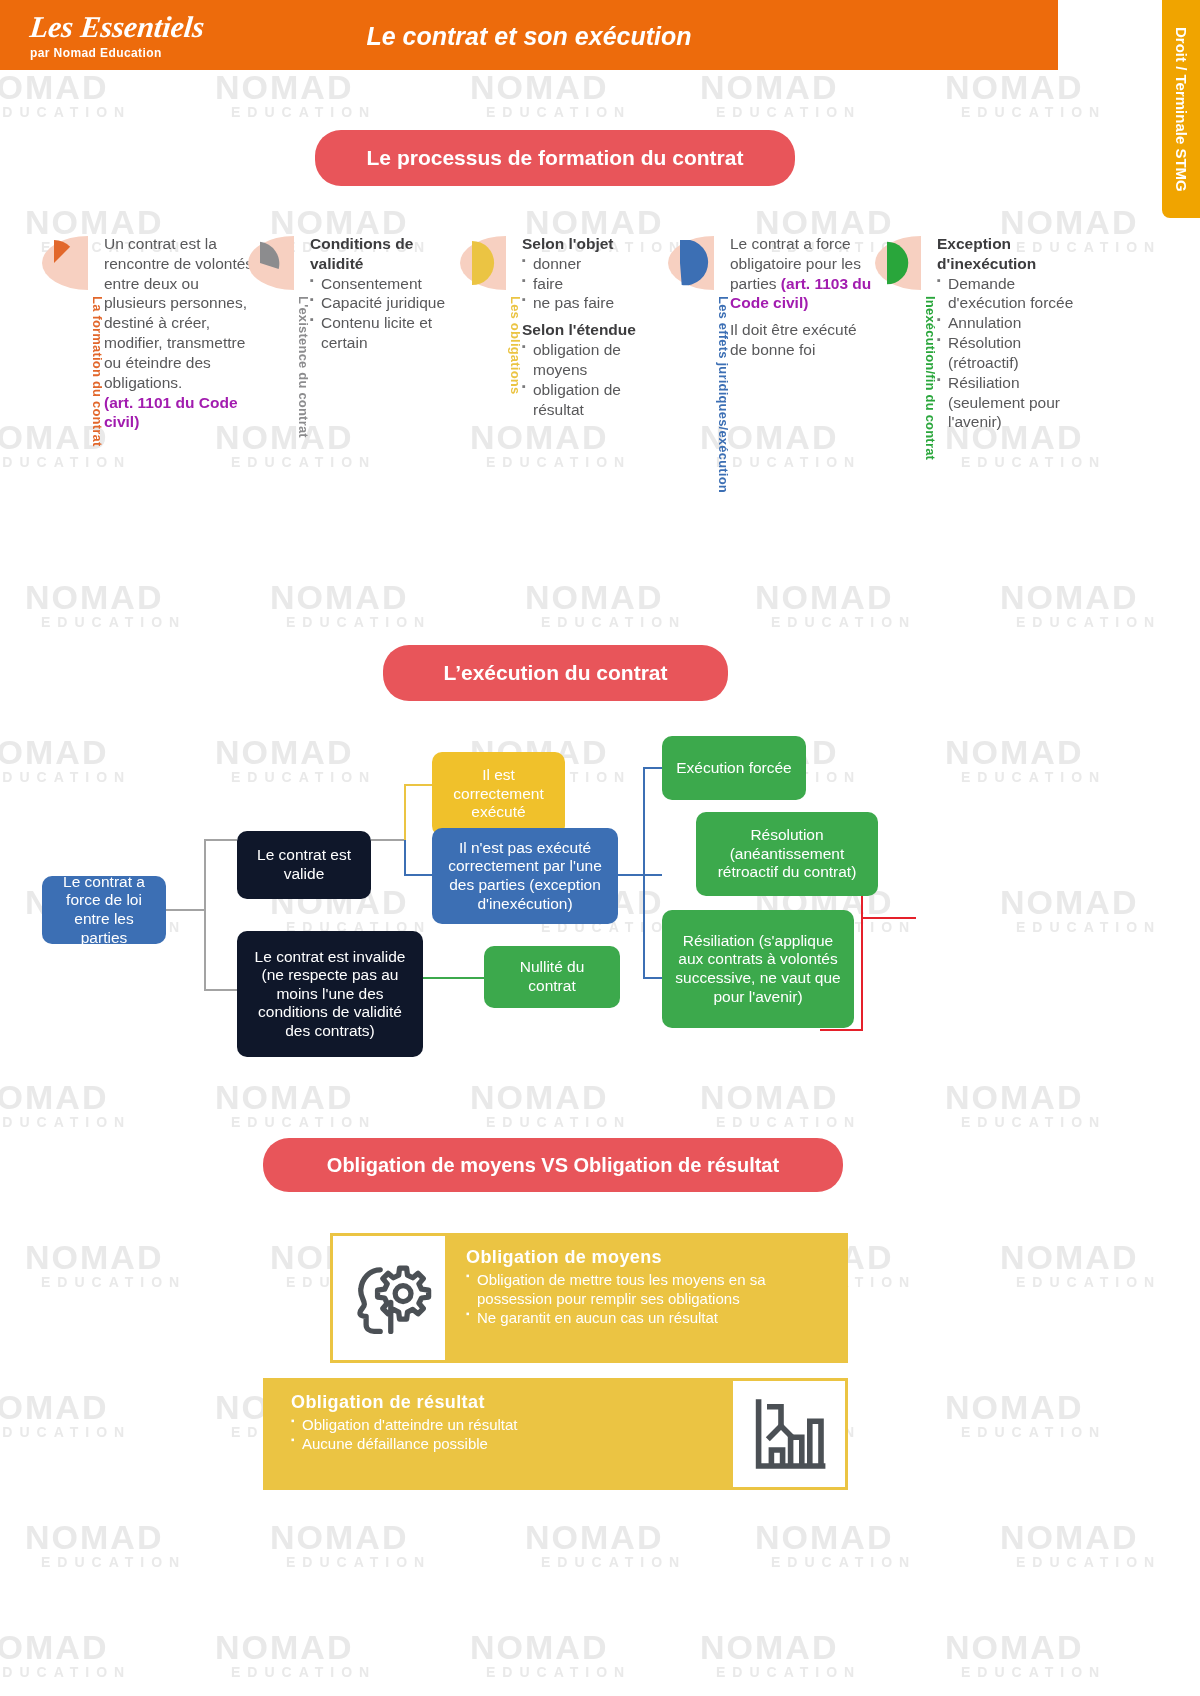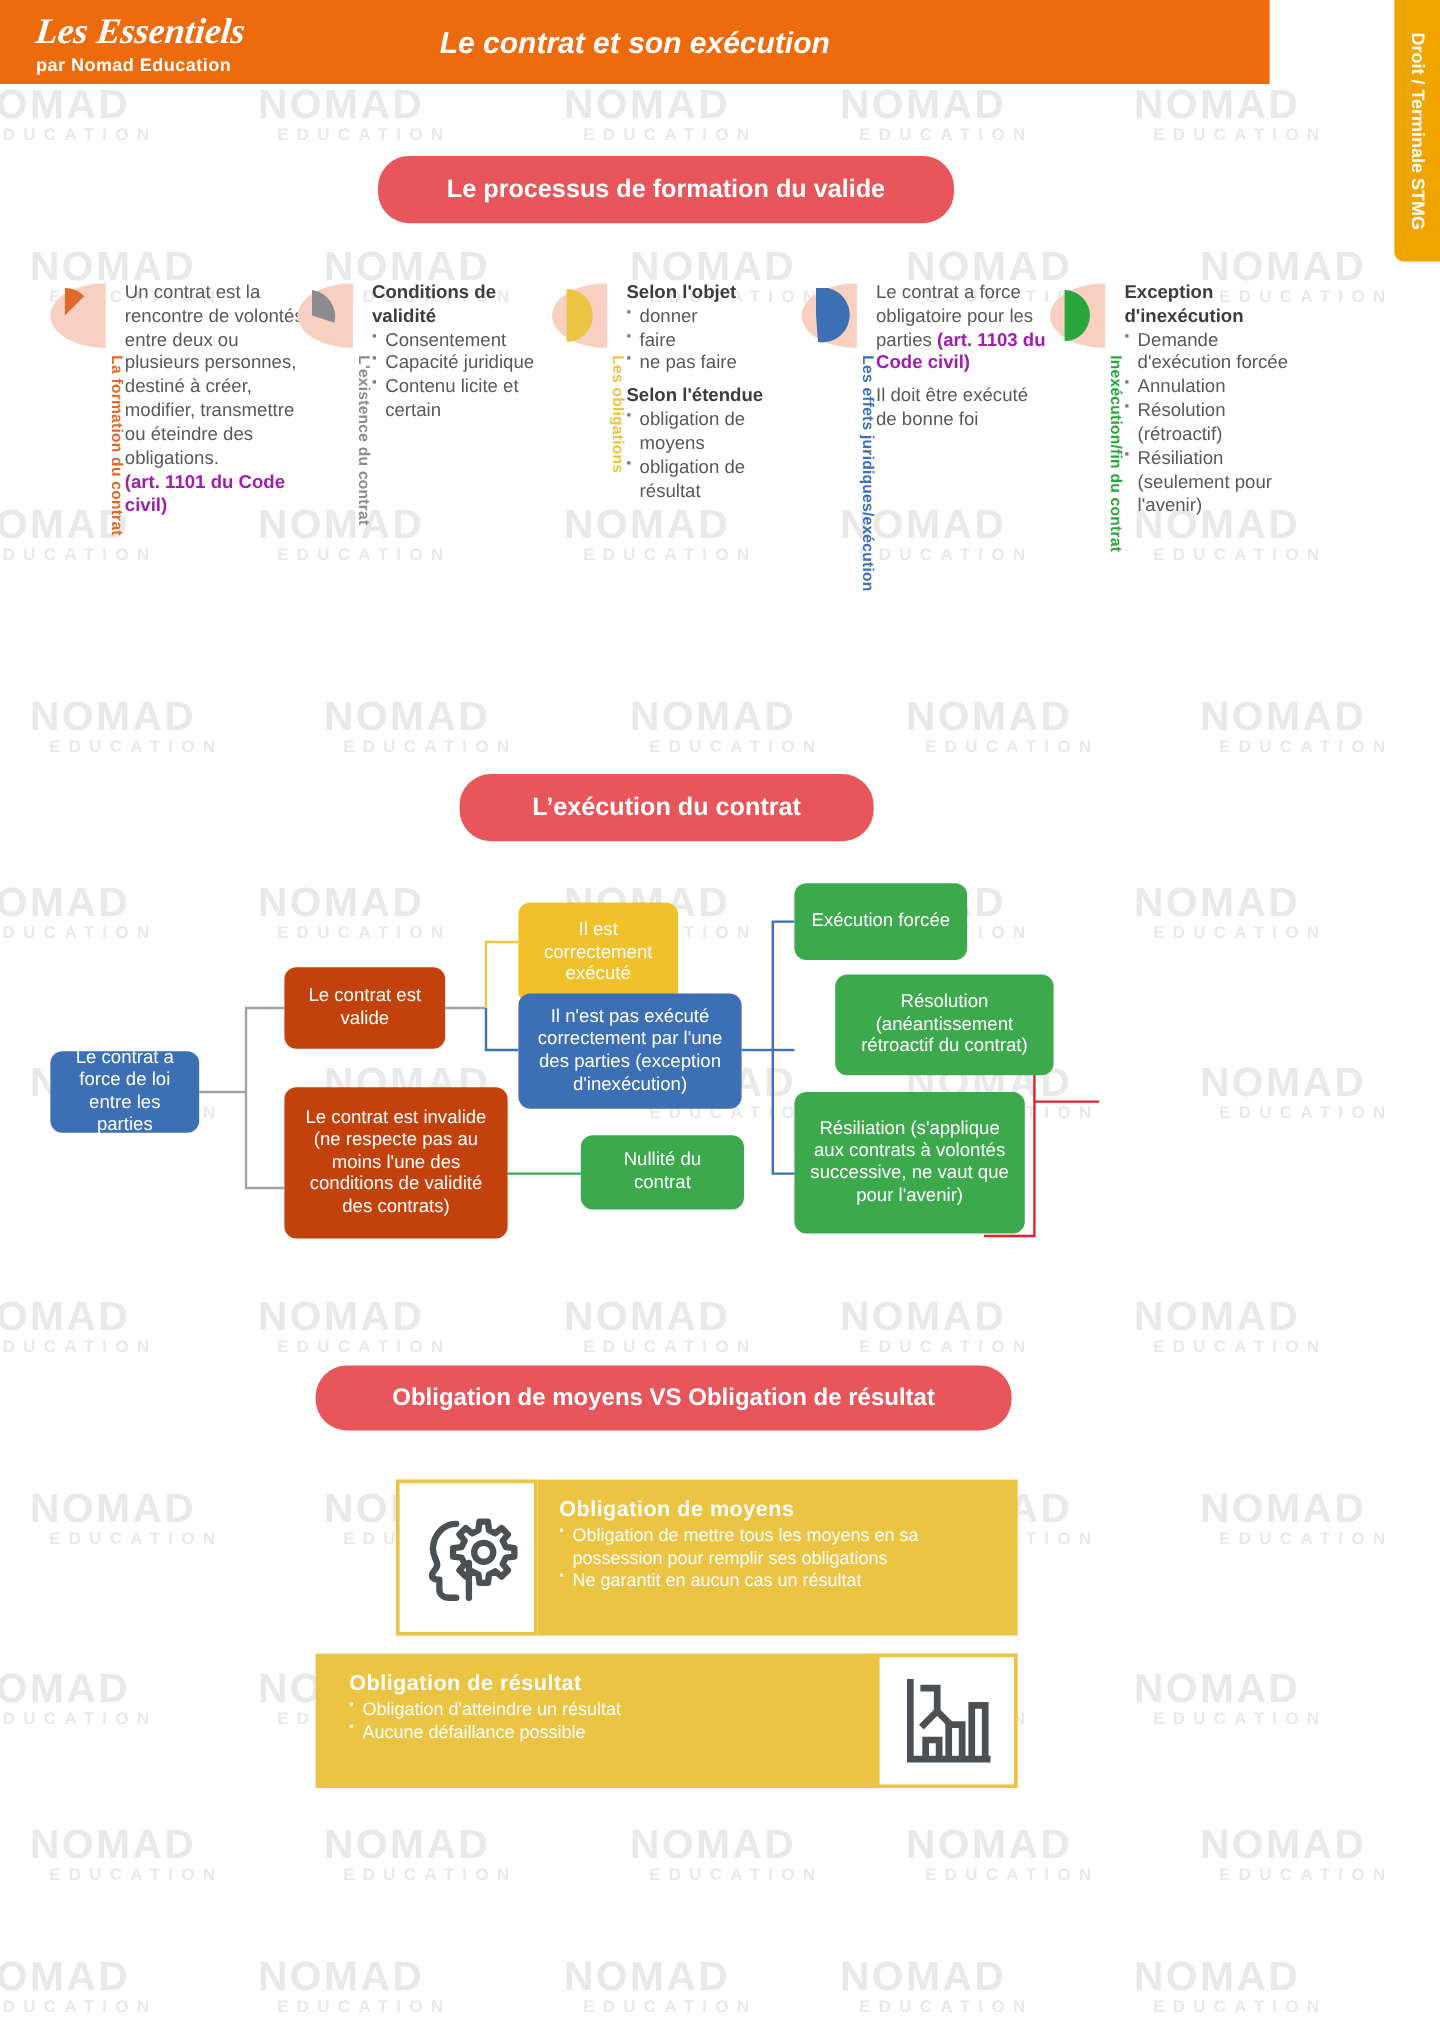--- a/index.html
+++ b/index.html
@@ -22,21 +22,21 @@
     position:absolute; left:0; top:0; width:1058px; height:70px;
     background:#ED6B0C; z-index:5;
   }
   #logo { position:absolute; left:30px; top:10px; width:220px; color:#fff; }
   #logo .brand1 {
     display:block; font-family:"Liberation Serif", serif;
     font-style:italic; font-weight:700; font-size:30px;
     letter-spacing:0px; transform: skewX(-6deg);
   }
   #logo .brand2 {
-    display:block; font-size:15px; font-weight:700; letter-spacing:.4px; margin-top:2px;
+    display:block; font-size:12px; font-weight:700; letter-spacing:.4px; margin-top:2px;
   }
   #header-title {
     position:absolute; left:0; right:0; top:22px; text-align:center;
     color:#fff; font-size:25px; font-weight:700;font-style:italic;
   }
   #side-tab {
     position:absolute; right:0; top:0; width:38px; height:218px;
     background:#F0A400; border-radius:0 0 0 8px; z-index:6;
     display:flex; align-items:center; justify-content:center;
   }
@@ -85,21 +85,21 @@
   .halfdisc .wedge { position:absolute; left:12px; top:4px; width:34px; height:46px; overflow:hidden; }
 
   
   #flow { position:absolute; left:0; top:720px; width:1120px; height:360px; z-index:3; }
   .node {
     position:absolute; border-radius:10px; color:#fff;
     display:flex; align-items:center; justify-content:center; text-align:center;
     font-size:15.5px; line-height:1.2; padding:6px 10px;
   }
   .n-blue  { background:#3C6FB4; }
-  .n-gray  { background:#c2410c; }
+  .n-gray  { background:#0f172a;margin-top:25px; }
   .n-yellow{ background:#F0C12B; }
   .n-green { background:#3CA94C; }
   .n-red   { background:#E5202A; }
   .warn-ico {
     position:absolute; left:50%; top:-28px; transform:translateX(-50%);
     width:52px; height:46px;
   }
 
   
   .obl {
@@ -352,21 +352,21 @@
     <div id="logo">
       <span class="brand1">Les Essentiels</span>
       <span class="brand2">par Nomad Education</span>
     </div>
     <div id="header-title">Le contrat et son exécution</div>
   </div>
   <div id="side-tab">
     <span>Droit / Terminale STMG</span>
   </div>
 
-  <div class="pill" id="pill-1">Le processus de formation du valide</div>
+  <div class="pill" id="pill-1">Le processus de formation du contrat</div>
 
   <div id="cols">
 
     <div class="col" id="col1" style="left:42px; width:215px;">
       <div class="icon-wrap">
         <div class="halfdisc">
           <div class="base"></div>
           <svg class="wedge" viewBox="0 0 40 54" width="34" height="46">
             <path d="M0,27 L0,0 A27,27 0 0,1 19,8 Z" fill="#E2672B"></path>
           </svg>

